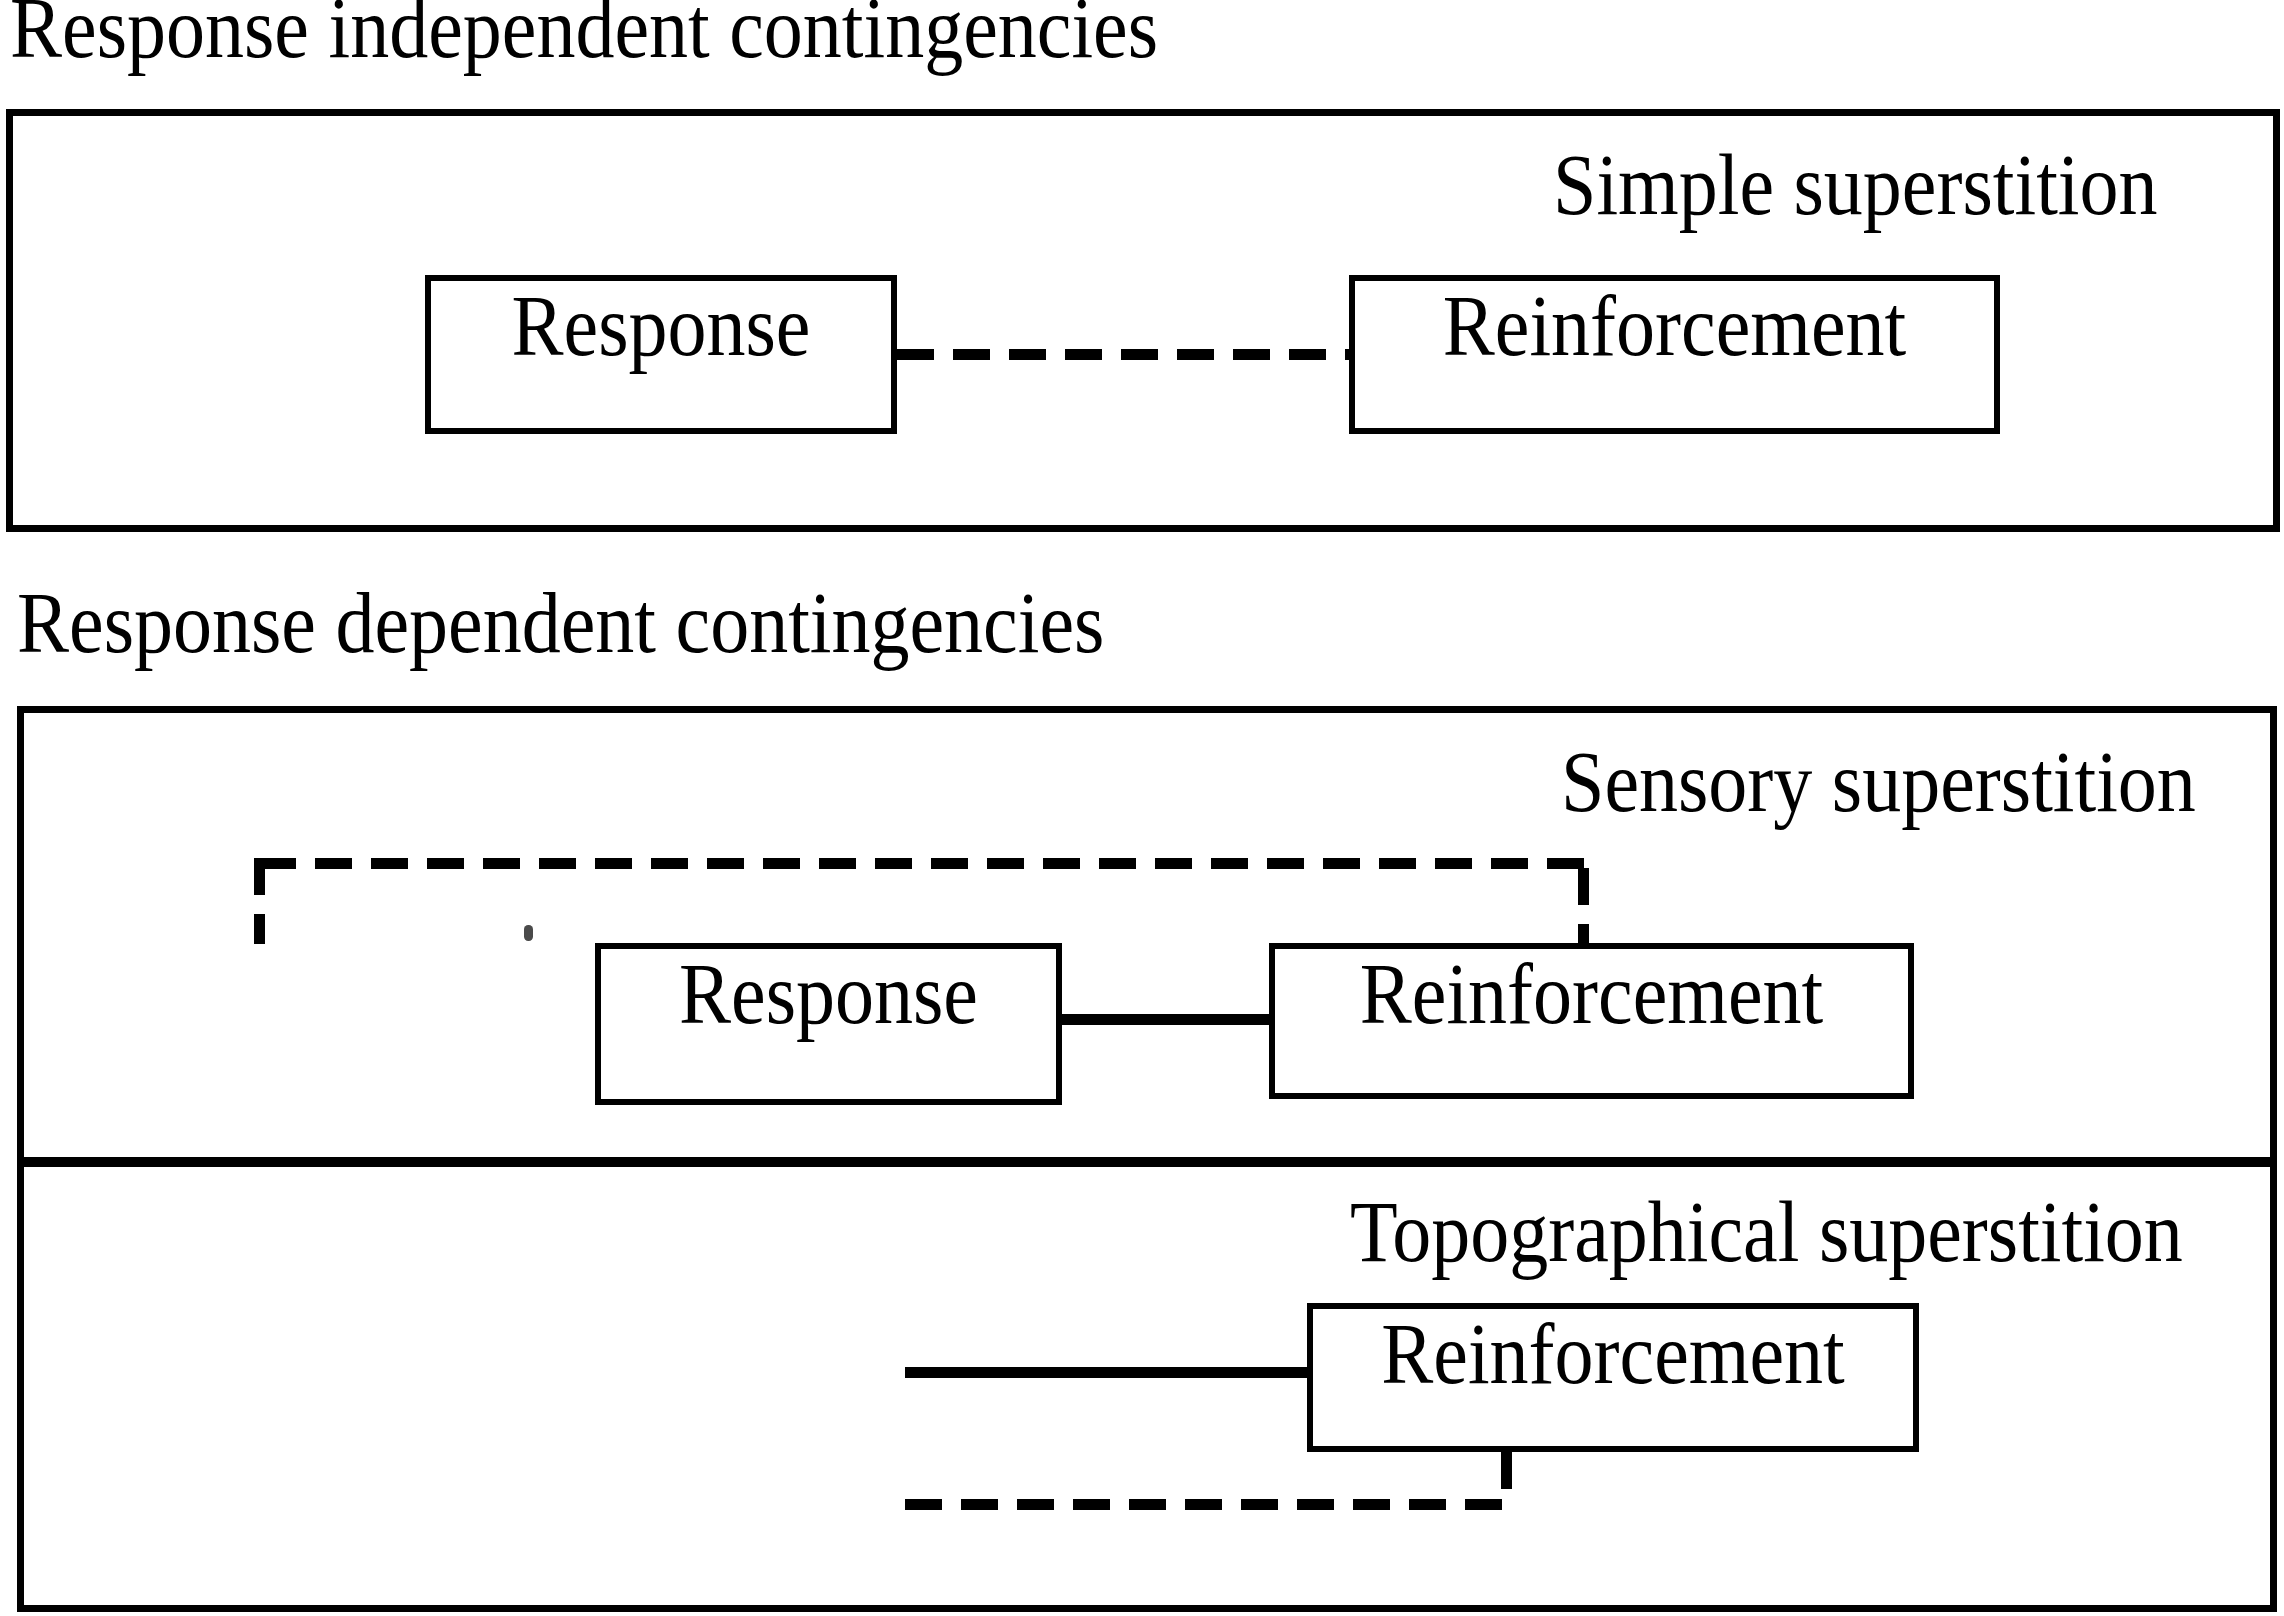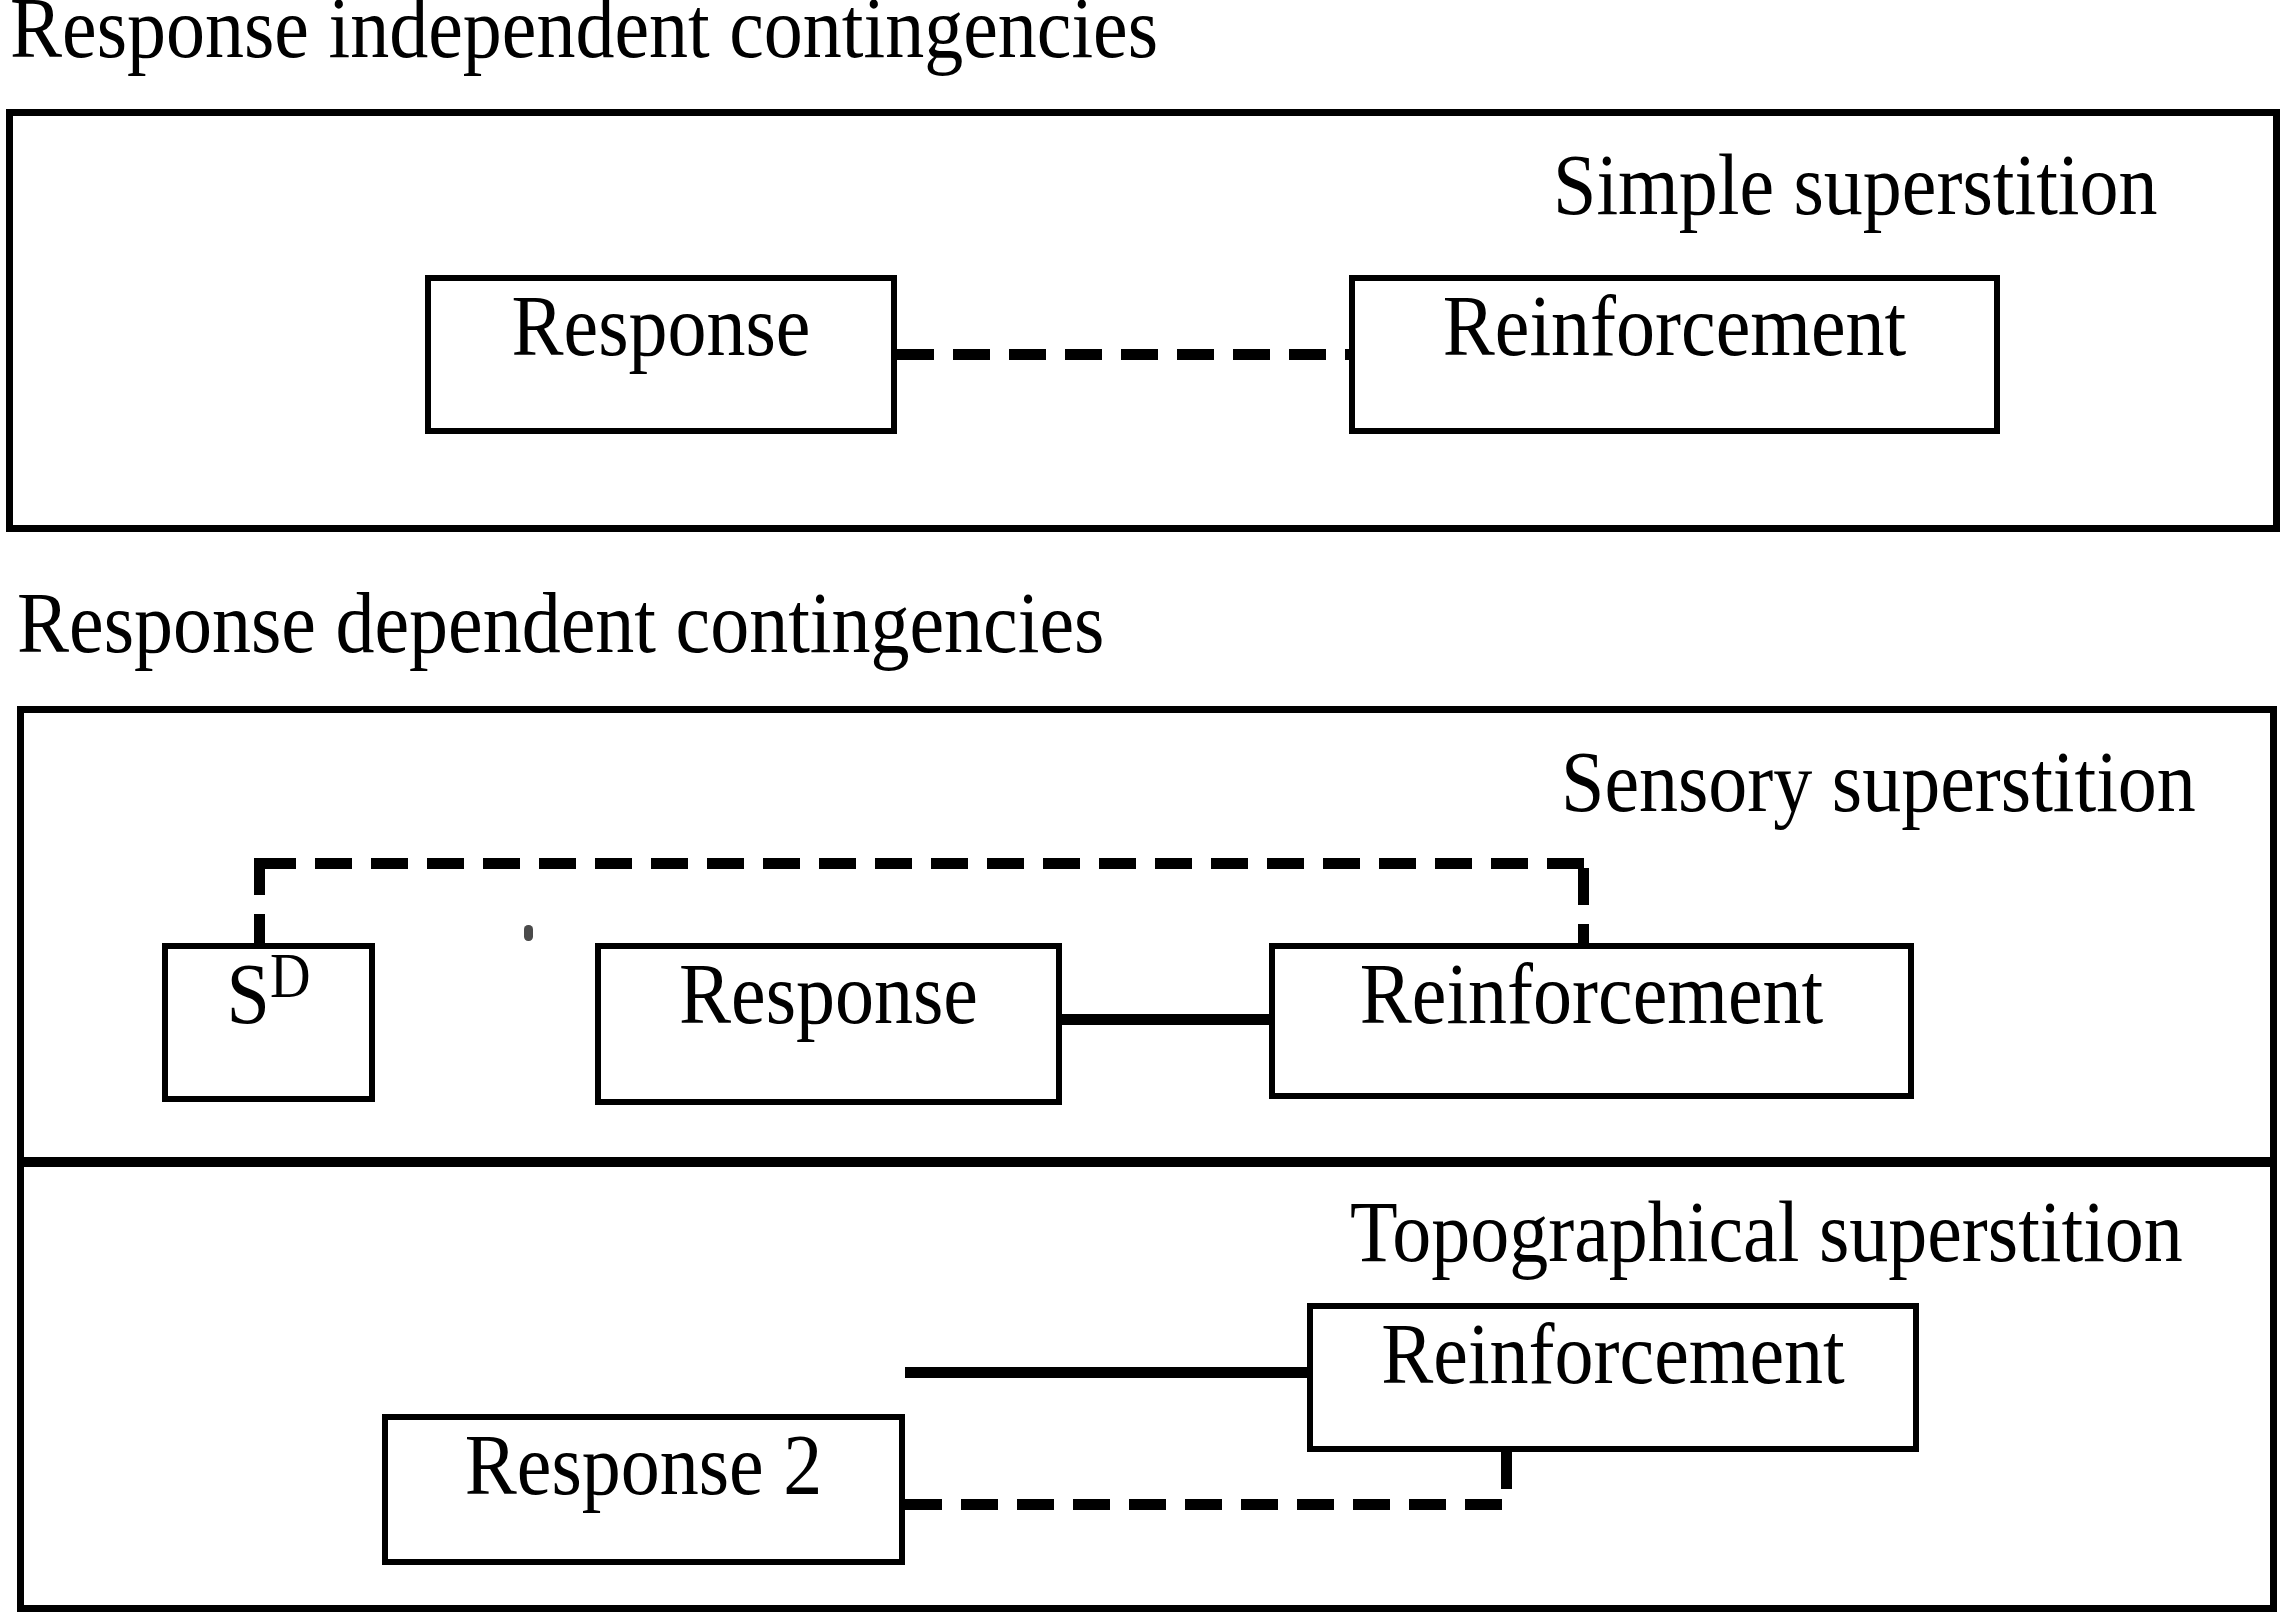--- a/index.html
+++ b/index.html
@@ -87,42 +87,36 @@
 
   <div class="panel" style="left:17px;top:706px;width:2260px;height:906px;"></div>
   <div class="divider" style="left:17px;top:1157px;width:2260px;"></div>
 
   <div class="seclabel" style="left:1561px;top:734px;">Sensory superstition</div>
 
   <div class="dash-v" style="left:254px;top:858px;height:86px;"></div>
   <div class="dash-h" style="left:259px;top:858px;width:1330px;"></div>
   <div class="dash-v" style="left:1578px;top:868px;height:76px;"></div>
 
-  <div class="node" style="left:162px;top:943px;width:213px;height:159px;">
-    <span class="txt"><span>S</span><sup class="sd">D</sup></span>
-  </div>
 
   <div class="speck" style="left:524px;top:925px;background:#4a4a4a;"></div>
 
   <div class="node" style="left:595px;top:943px;width:467px;height:162px;">
     <span class="txt">Response</span>
   </div>
 
   <div class="solid-h" style="left:1062px;top:1014px;width:207px;"></div>
 
   <div class="node" style="left:1269px;top:943px;width:645px;height:156px;">
     <span class="txt">Reinforcement</span>
   </div>
 
   <div class="seclabel" style="left:1350px;top:1184px;">Topographical superstition</div>
 
 
-  <div class="node" style="left:382px;top:1414px;width:523px;height:151px;">
-    <span class="txt">Response 2</span>
-  </div>
 
   <div class="solid-h" style="left:905px;top:1367px;width:402px;"></div>
 
   <div class="node" style="left:1307px;top:1303px;width:612px;height:149px;">
     <span class="txt">Reinforcement</span>
   </div>
 
   <div class="dash-h" style="left:905px;top:1499px;width:607px;"></div>
   <div class="dash-v" style="left:1501px;top:1452px;height:52px;"></div>
 

